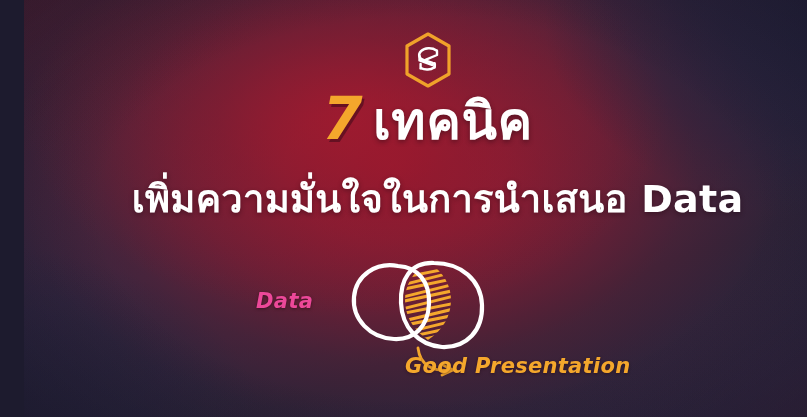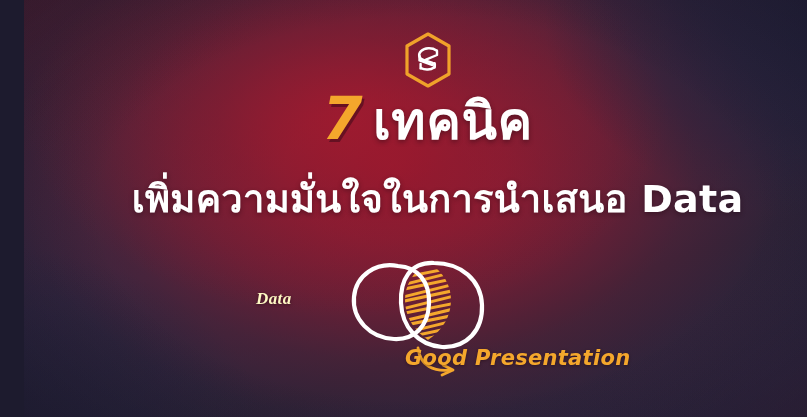--- a/index.html
+++ b/index.html
@@ -120,33 +120,32 @@
   .venn-svg {
     position: absolute;
     left: 50%;
     transform: translateX(-50%);
     top: 0;
   }
   .venn-label {
     position: absolute;
     font-style: italic;
     font-weight: 700;
-    font-size: 17px;
-    color: #fef9c3;
+    font-size: 21px;
+    color: #ec4899;
     letter-spacing: 0.4px;
     text-shadow: 0 1px 3px rgba(30,6,16,0.5);
     white-space: nowrap;
-    font-family: Liberation Serif, serif;
   }
   .venn-label.left  { left: 232px; top: 41px; }
   .venn-label.right { left: 396px; top: 41px; }
   .good-label {
     position: absolute;
     left: 381px;
-    top: 98px;
+    top: 106px;
     font-style: italic;
     font-weight: 700;
     font-size: 21px;
     color: #f4a72c;
     letter-spacing: 0.3px;
     text-shadow: 0 1px 3px rgba(30,6,16,0.45);
     white-space: nowrap;
   }
 </style>
 </head>

